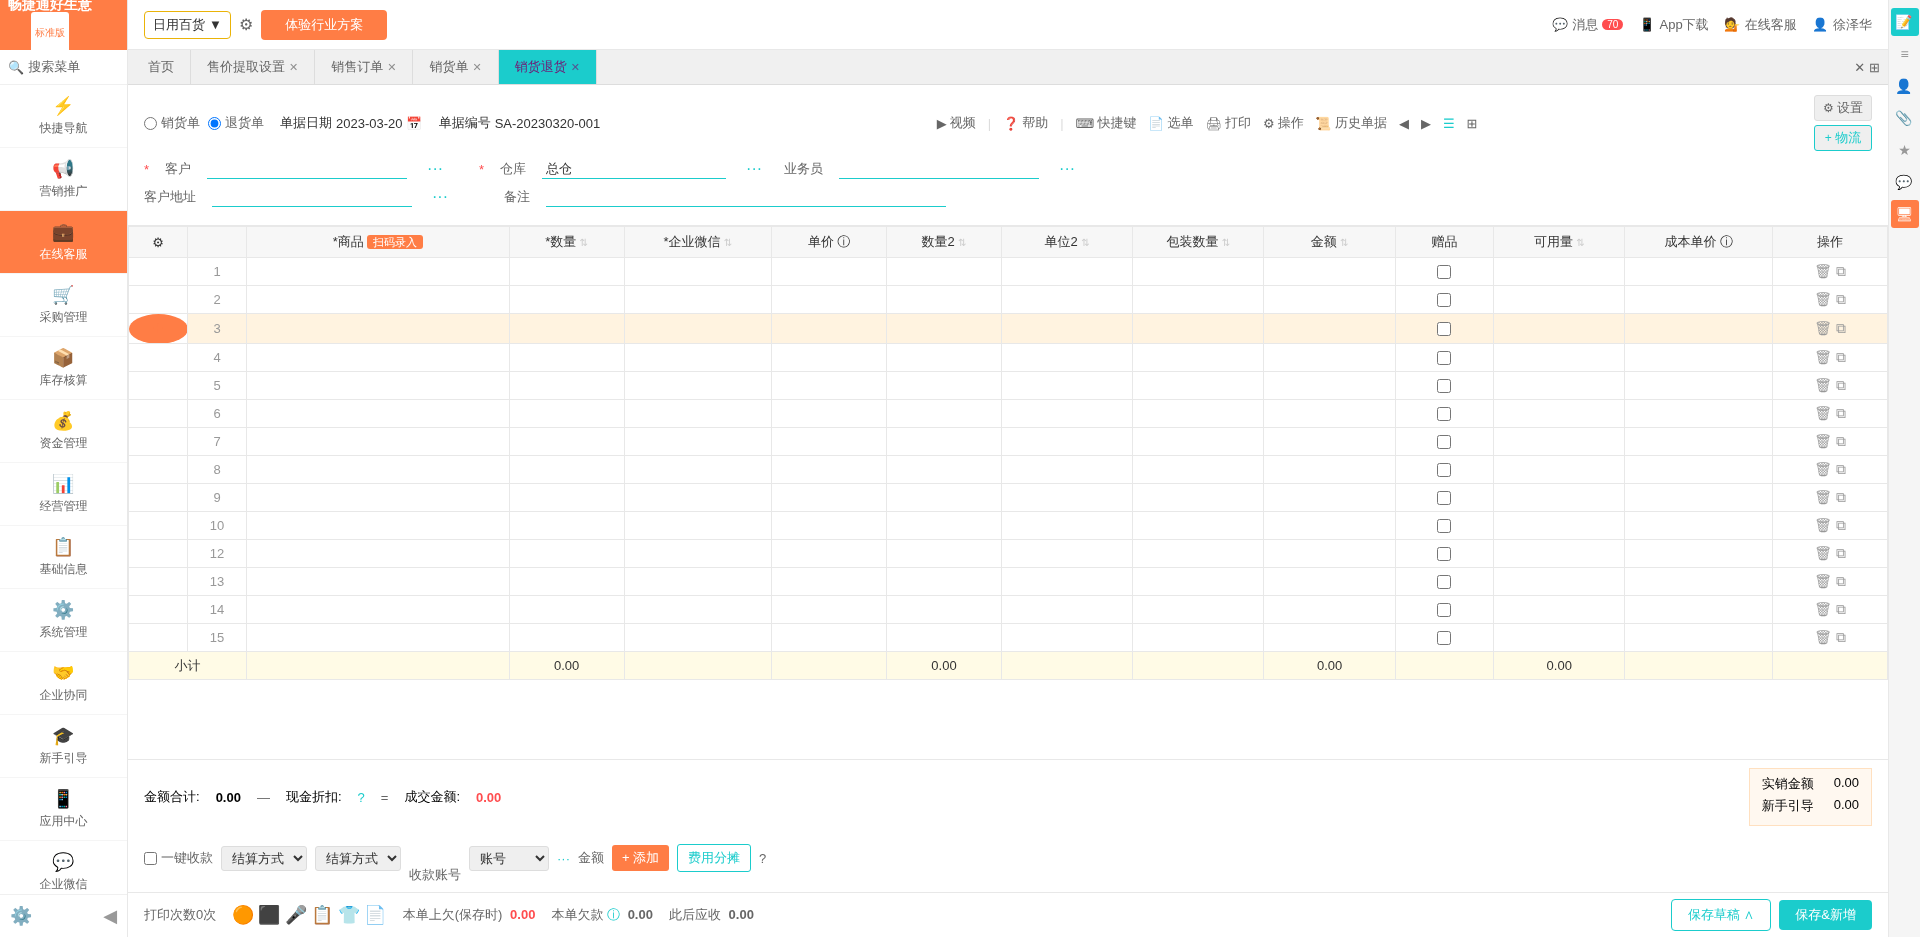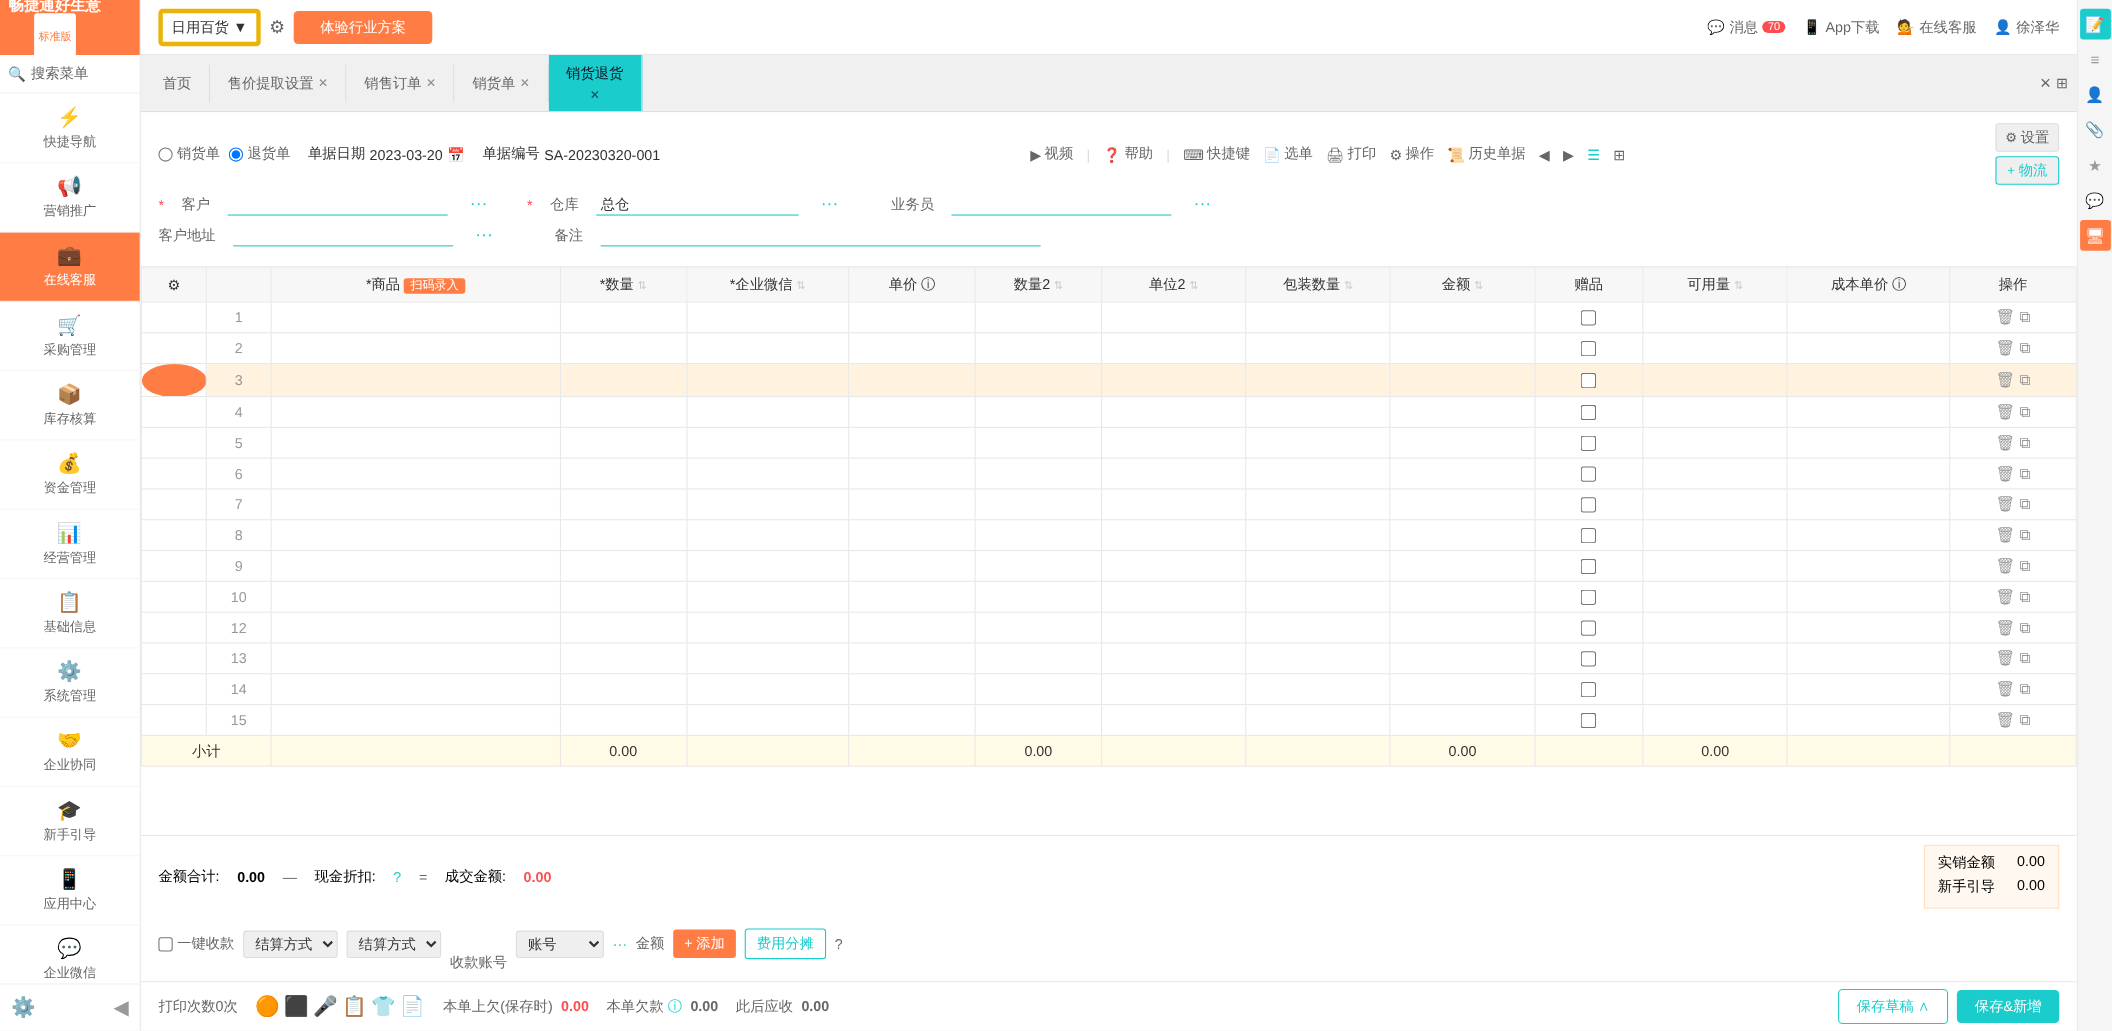--- a/index.html
+++ b/index.html
@@ -14,31 +14,31 @@
     .sidebar-nav { flex: 1; overflow-y: auto; }
     .sidebar-item { display: flex; flex-direction: column; align-items: center; padding: 10px 4px; cursor: pointer; color: #666; border-bottom: 1px solid #f5f5f5; gap: 3px; }
     .sidebar-item.active { background: #ff7d45; color: #fff; }
     .sidebar-item .icon { font-size: 18px; }
     .sidebar-item .label { font-size: 12px; text-align: center; }
     .sidebar-footer { padding: 10px; display: flex; justify-content: space-between; align-items: center; border-top: 1px solid #f0f0f0; }
 
     
     .topbar { height: 50px; background: #fff; display: flex; align-items: center; justify-content: space-between; padding: 0 16px; border-bottom: 1px solid #e8e8e8; }
     .topbar-left { display: flex; align-items: center; gap: 8px; }
-    .topbar-select { border: 4px solid #eab308; padding: 4px 8px; border-radius: 4px; color: #333; display: flex; align-items: center; gap: 4px; cursor: pointer; }
+    .topbar-select { border: 1px solid #eab308; padding: 4px 8px; border-radius: 4px; color: #333; display: flex; align-items: center; gap: 4px; cursor: pointer; }
     .topbar-gear { color: #666; cursor: pointer; font-size: 16px; }
     .topbar-btn { background: #ff7d45; color: #fff; border: none; padding: 6px 24px; border-radius: 4px; cursor: pointer; font-size: 13px; }
     .topbar-right { display: flex; align-items: center; gap: 16px; color: #666; }
     .topbar-right .item { display: flex; align-items: center; gap: 4px; cursor: pointer; }
     .badge { background: #ff4d4f; color: #fff; font-size: 10px; border-radius: 10px; padding: 0 5px; min-width: 16px; text-align: center; }
 
     
     .tabs { display: flex; align-items: center; background: #f0f0f0; border-bottom: 1px solid #ddd; padding-left: 4px; }
     .tab { padding: 8px 16px; cursor: pointer; color: #666; display: flex; align-items: center; gap: 4px; border-right: 1px solid #ddd; background: #f0f0f0; font-size: 13px; }
-    .tab.active { background: #1bcccc; color: #0f172a; flex-direction: column; }
+    .tab.active { background: #1bcccc; color: #701a75; }
     .tab .close { font-size: 11px; opacity: 0.7; }
     .tabs-close { margin-left: auto; display: flex; align-items: center; gap: 4px; padding-right: 8px; font-size: 16px; color: #666; cursor: pointer; }
 
     
     .form-area { background: #fff; padding: 10px 16px; border-bottom: 1px solid #e8e8e8; }
     .form-row { display: flex; align-items: center; gap: 16px; margin-bottom: 8px; }
     .form-row label { color: #666; white-space: nowrap; }
     .form-input { border: none; border-bottom: 1px solid #1bcccc; padding: 2px 4px; min-width: 160px; color: #333; outline: none; }
     .form-date { display: flex; align-items: center; gap: 4px; color: #333; }
     .form-ellipsis { color: #1bcccc; cursor: pointer; font-size: 16px; margin-left: 4px; }
@@ -291,21 +291,21 @@
 
     <div class="form-row">
       <span style="color:#ff4d4f">*</span>
       <label>客户</label>
       <input class="form-input" type="text" style="min-width: 200px;">
       <span class="form-ellipsis">···</span>
       <span style="color:#ff4d4f;margin-left:20px;">*</span>
       <label>仓库</label>
       <input class="form-input" type="text" value="总仓" style="min-width: 150px;">
       <span class="form-ellipsis">···</span>
-      <label style="margin-left:32px;">业务员</label>
+      <label style="margin-left:6px;">业务员</label>
       <input class="form-input" type="text" style="min-width: 200px;">
       <span class="form-ellipsis">···</span>
     </div>
 
     <div class="form-row">
       <label>客户地址</label>
       <input class="form-input" type="text" style="min-width: 200px;">
       <span class="form-ellipsis">···</span>
       <label style="margin-left:40px;">备注</label>
       <input class="form-input" type="text" style="min-width: 400px;">

